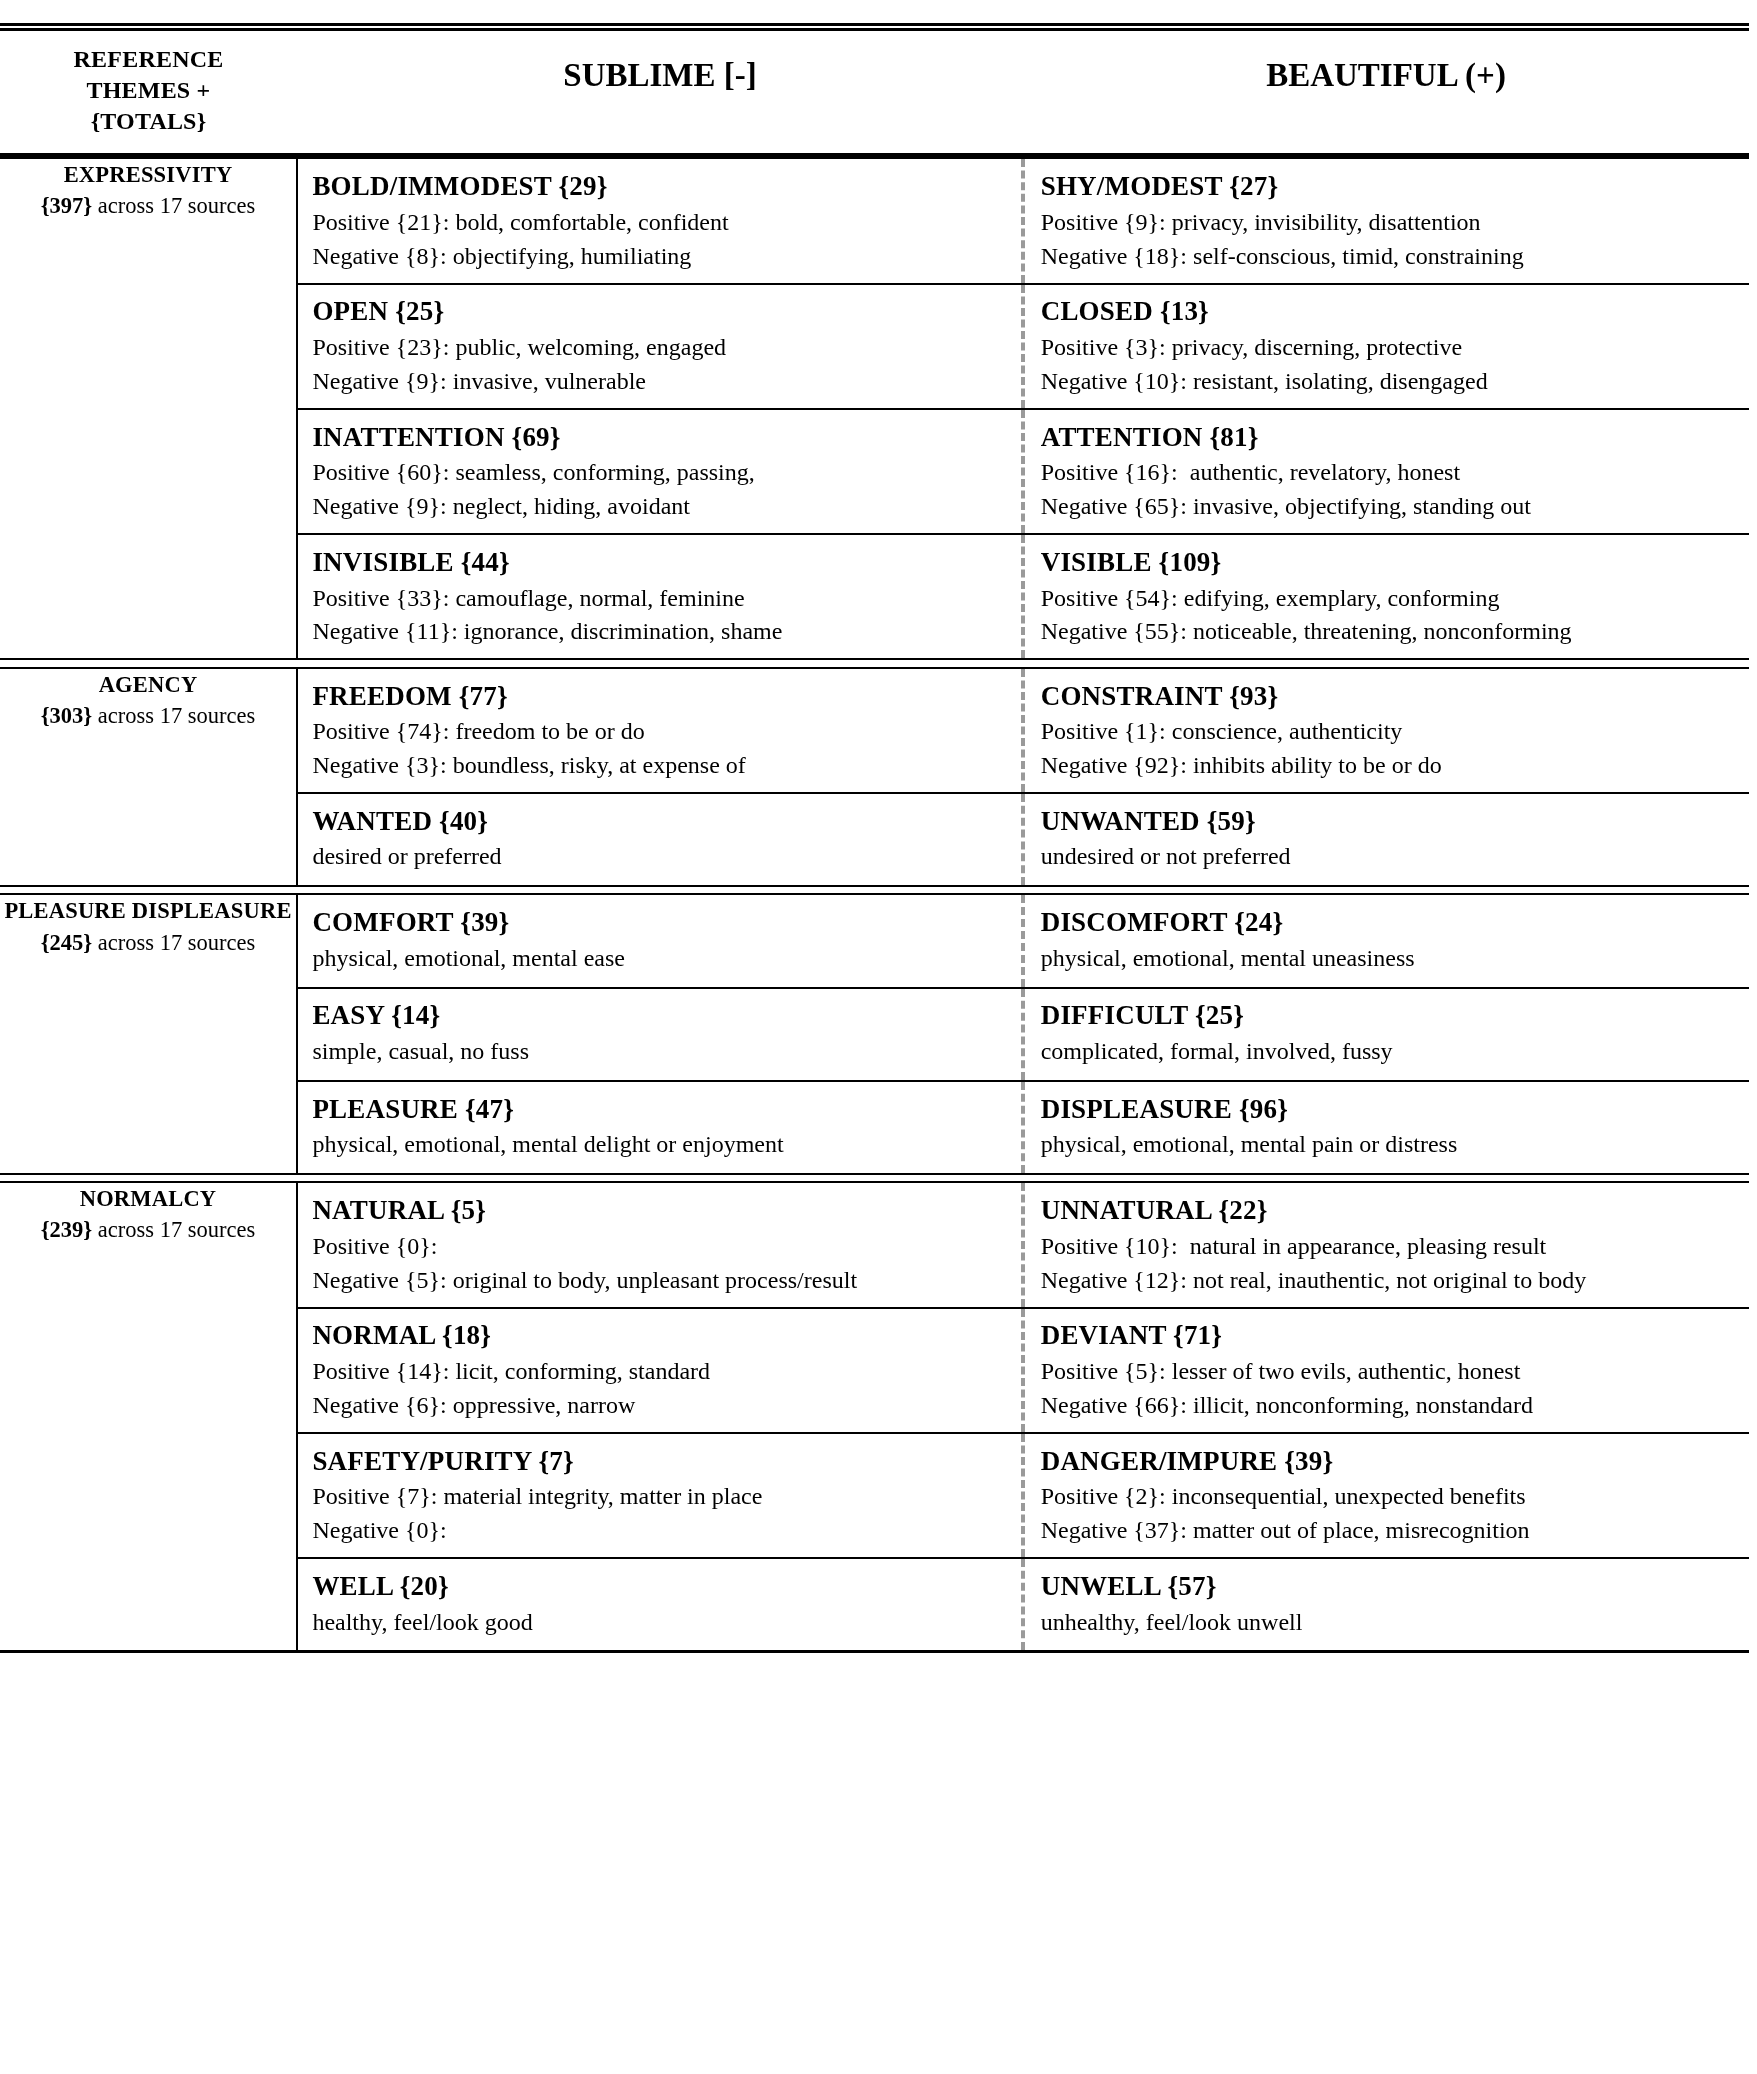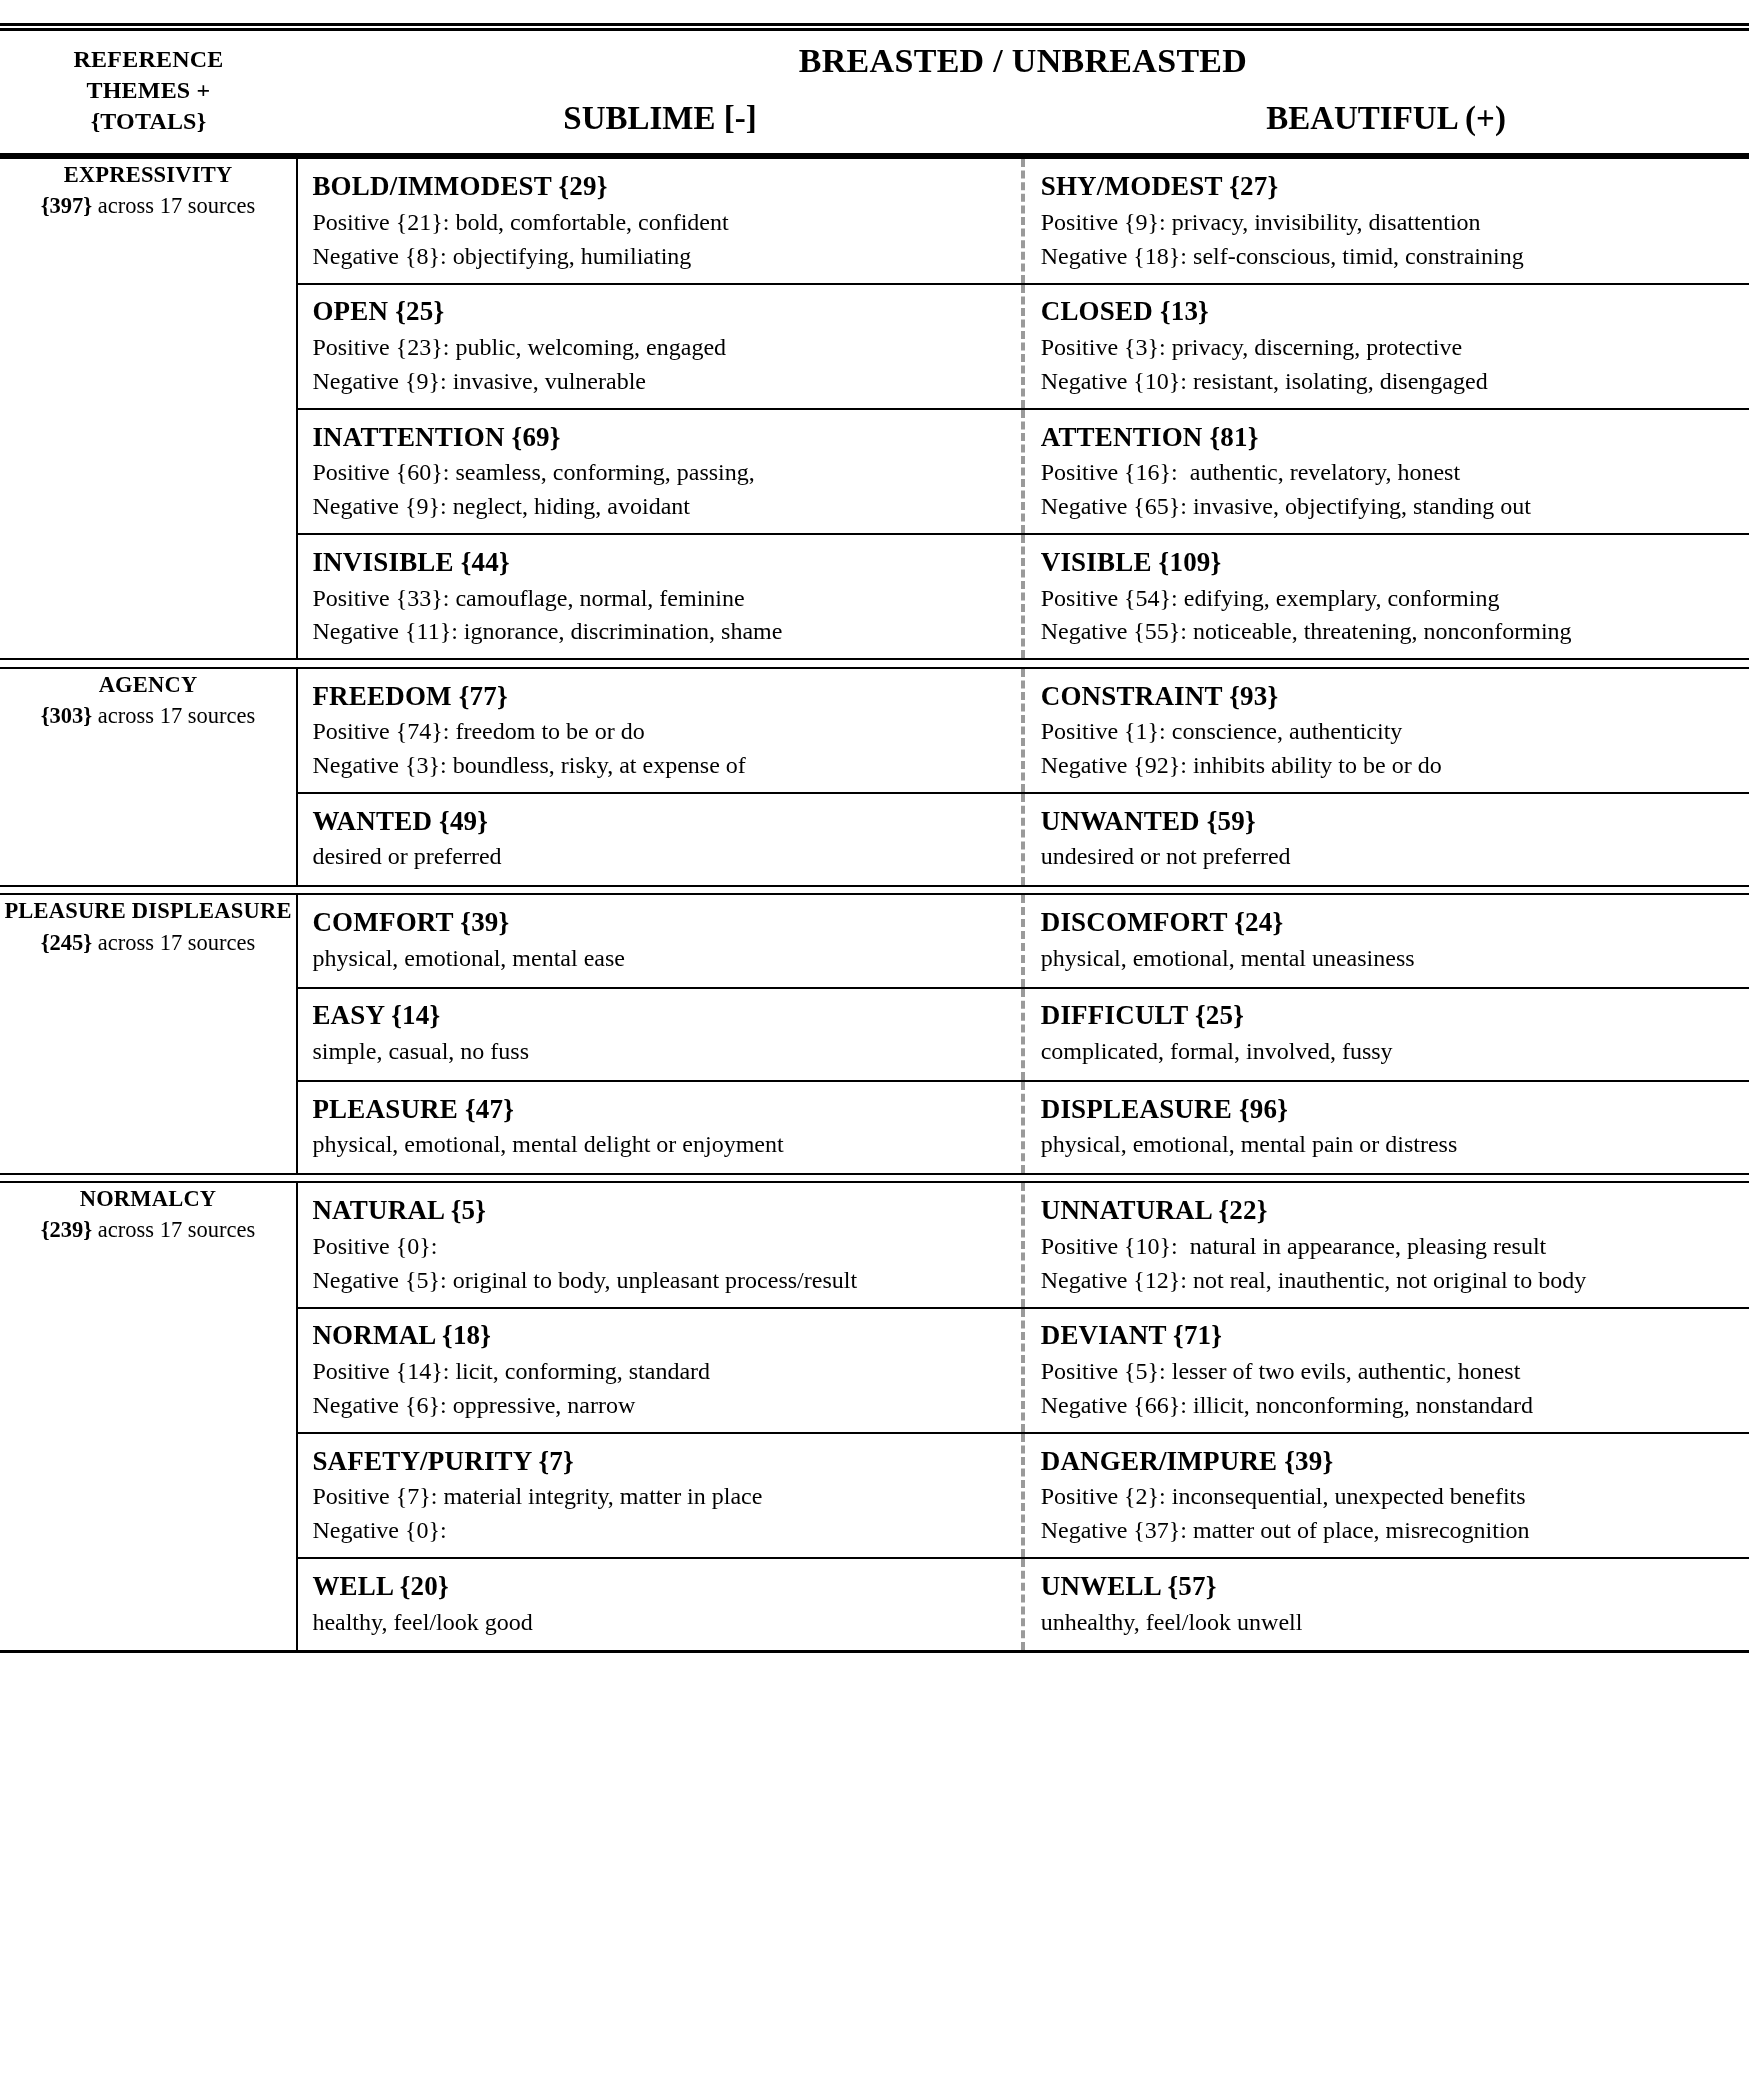--- a/index.html
+++ b/index.html
@@ -170,21 +170,20 @@
 
   <div class="top-rule"></div>
 
   <div class="header">
     <div class="header-left">
       <div>REFERENCE</div>
       <div>THEMES +</div>
       <div>{TOTALS}</div>
     </div>
     <div class="header-right">
-      <div class="header-title">BREASTED / UNBREASTED</div>
       <div class="header-subrow">
         <div class="header-sub">SUBLIME [-]</div>
         <div class="header-sub">BEAUTIFUL (+)</div>
       </div>
     </div>
   </div>
 
   <table class="tbl">
     <tbody id="tbody">
         <tr class="sub-row first-sub">
@@ -275,21 +274,21 @@
                 <div class="cell-line">Positive {1}: conscience, authenticity</div>
                 <div class="cell-line">Negative {92}: inhibits ability to be or do</div>
               </div>
             </div>
           </td>
         </tr>
         <tr class="sub-row">
           <td class="pair">
             <div class="pair-inner">
               <div class="half left">
-                <div class="cell-title">WANTED {49}</div>
+                <div class="cell-title">WANTED {40}</div>
                 <div class="cell-desc">desired or preferred</div>
               </div>
               <div class="half right">
                 <div class="cell-title">UNWANTED {59}</div>
                 <div class="cell-desc">undesired or not preferred</div>
               </div>
             </div>
           </td>
         </tr>
         <tr class="group-sep">

